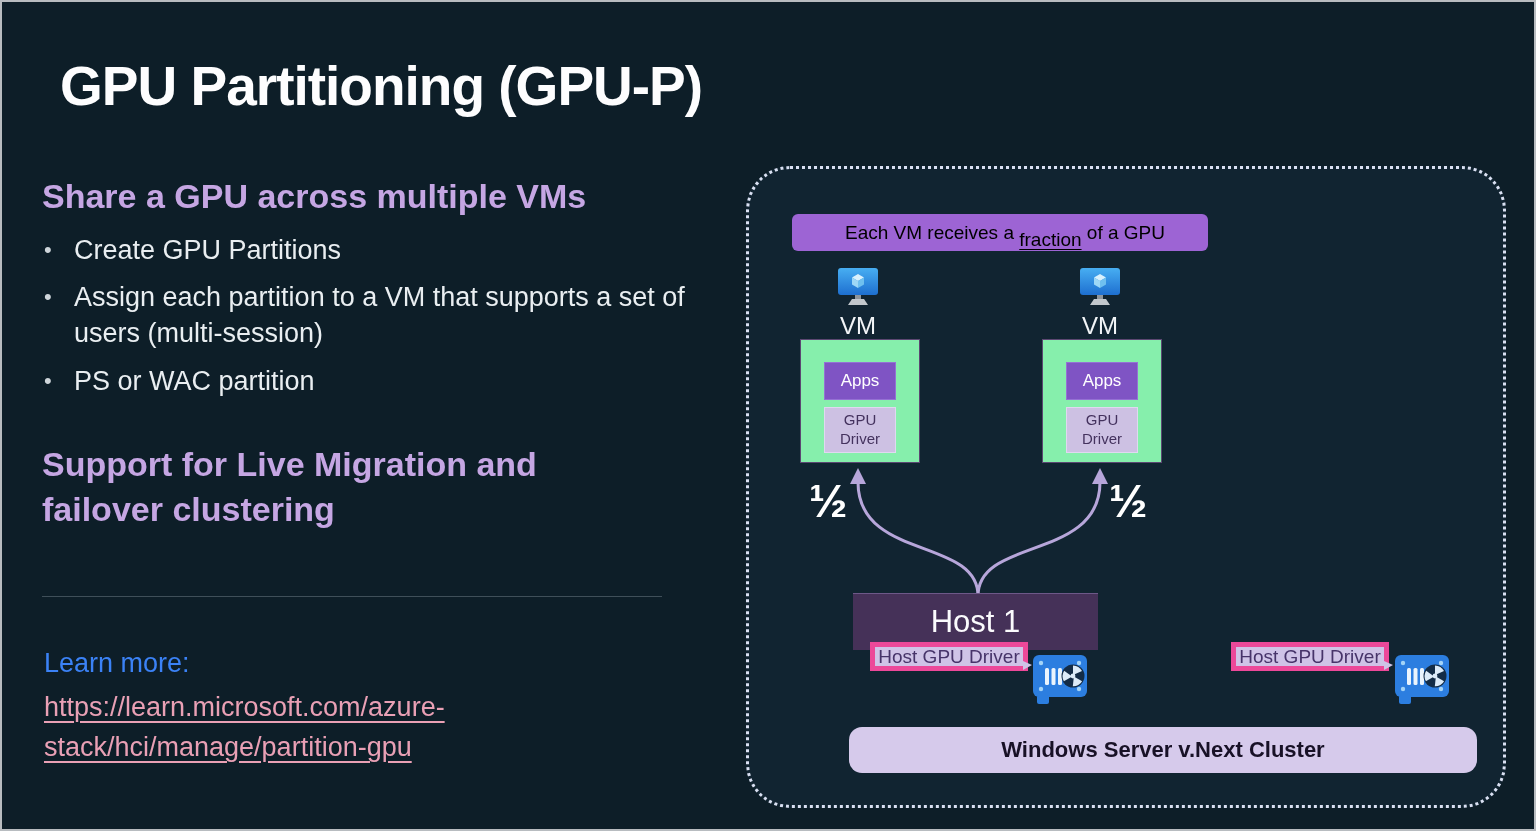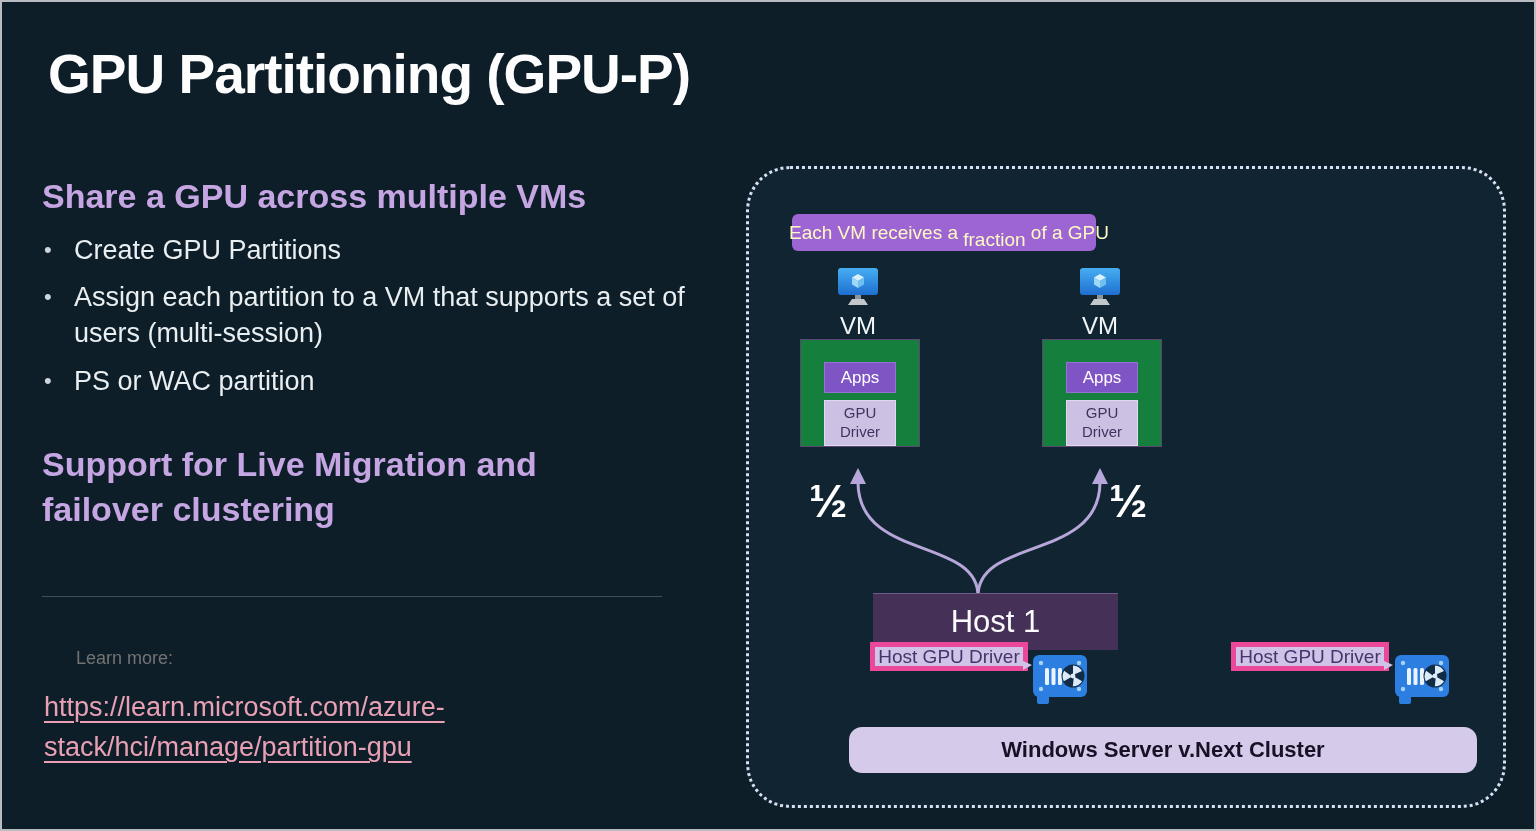--- a/index.html
+++ b/index.html
@@ -4,84 +4,84 @@
 <style>
   html,body{margin:0;padding:0;background:#0a161e;}
   *{box-sizing:border-box;}
   .slide{
     position:relative;width:1536px;height:831px;overflow:hidden;
     background:#0d1e28;border:2px solid #b8bcc0;
     font-family:"Liberation Sans",sans-serif;color:#e9eef1;
   }
   
   .title{
-    position:absolute;left:42px;top:36px;margin:4px;
+    position:absolute;left:42px;top:36px;margin:16px;
     font-size:55px;font-weight:600;color:#fdfdfe;letter-spacing:-1px;
   }
   .heading-lav{
     position:absolute;margin:0;color:#c5a6e3;font-size:34px;font-weight:600;
     line-height:1.32;
   }
   .h-share{left:40px;top:172px;width:660px;}
   .h-support{left:40px;top:440px;width:600px;}
   .bullets{
     position:absolute;left:42px;top:230px;width:660px;margin:0;padding:0;
     list-style:none;font-size:27px;line-height:1.34;color:#e9eef1;
   }
   .bullets li{display:flex;margin-bottom:11px;}
   .bullets .dot{width:30px;flex:0 0 30px;color:#ced5da;font-size:22px;line-height:1.65;}
   .bullets .btxt{max-width:615px;}
   .divider{
     position:absolute;left:40px;top:594px;width:620px;height:1px;border:0;
     background:#3f4f59;margin:0;
   }
-  .learn-more{position:absolute;left:42px;top:646px;font-size:18px;color:#737373;margin-left:32px;}
+  .learn-more{position:absolute;left:42px;top:646px;font-size:27px;color:#3b82f6;}
   .link{
     position:absolute;left:42px;top:686px;font-size:27px;line-height:1.48;
     color:#e9a0b5;text-decoration:underline;text-underline-offset:5px;
     text-decoration-thickness:1.5px;cursor:pointer;
   }
   
   .panel{
     position:absolute;left:744px;top:164px;width:760px;height:642px;
     background:#112431;border:3px dotted #d9e0f2;border-radius:44px;
   }
   .banner{
-    position:absolute;left:43px;top:45px;width:304px;height:37px;
-    background:#9d64d4;border-radius:6px;color:#fef9c3;font-size:19px;
+    position:absolute;left:43px;top:45px;width:416px;height:37px;
+    background:#9d64d4;border-radius:6px;color:#000000;font-size:19px;
     display:flex;align-items:center;justify-content:center;white-space:pre;padding-left:10px;
   }
-  .banner .u{text-underline-offset:3px;margin-top:15px;}
+  .banner .u{text-decoration:underline;text-underline-offset:3px;margin-top:15px;}
   .vm-group{position:absolute;width:96px;text-align:center;top:98px;}
   .vm1{left:61px;} .vm2{left:303px;}
   .vm-label{color:#f2f5f7;font-size:24px;margin-top:1px;}
   .partition-box{
-    position:absolute;top:170px;width:120px;height:108px;
-    background:#15803d;border:1px solid #5c4772;
+    position:absolute;top:170px;width:120px;height:124px;
+    background:#86efac;border:1px solid #5c4772;
     display:flex;flex-direction:column;align-items:center;padding-top:22px;gap:7px;
   }
   .p1{left:51px;} .p2{left:293px;}
   .apps-box{
     width:72px;height:38px;background:#7f54c4;border:1px solid #9571d4;color:#fff;
     font-size:17px;display:flex;align-items:center;justify-content:center;
   }
   .drv-box{
     width:72px;height:46px;background:#cdc1e3;border:1px solid #e0d8f0;color:#44325e;
     font-size:15px;line-height:1.25;display:flex;align-items:center;justify-content:center;
     text-align:center;padding:20px;
   }
   .fraction{position:absolute;top:305px;color:#fff;font-size:46px;font-weight:700;}
   .f1{left:60px;} .f2{left:360px;}
   .arrows{position:absolute;left:40px;top:296px;width:380px;height:134px;}
   .host-box{
     position:absolute;top:424px;width:245px;height:57px;background:#453158;
     border-top:1px solid #6d5888;color:#fbfbfd;font-size:31px;
     display:flex;align-items:center;justify-content:center;
   }
-  .host1{left:104px;margin-left:20px;} .host2{left:466px;}
+  .host1{left:104px;} .host2{left:466px;}
   .hostdrv{
     position:absolute;top:473px;width:158px;height:29px;background:#cfc3e7;
     border:5px solid #ec4899;color:#47346a;font-size:19px;
     display:flex;align-items:center;justify-content:center;
   }
   .hd1{left:121px;} .hd2{left:482px;}
   .hostdrv::after{
     content:"";position:absolute;right:-9px;top:14px;
     border-left:9px solid #cfc3e7;border-top:4px solid transparent;border-bottom:5px solid transparent;
   }

